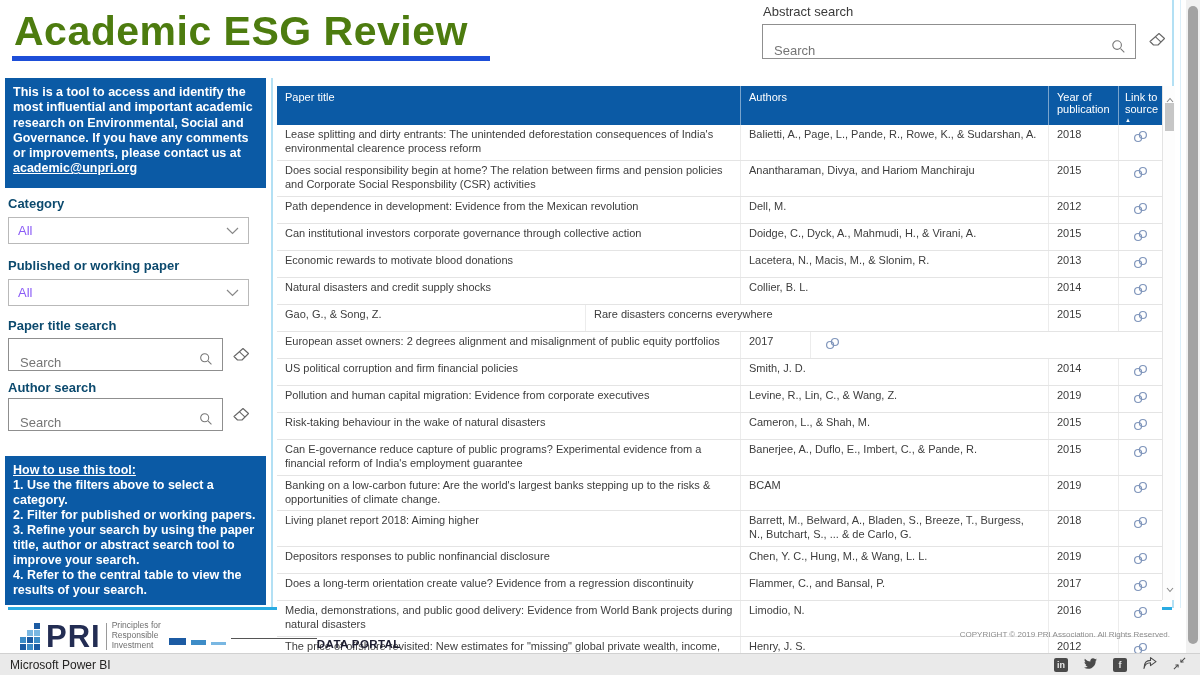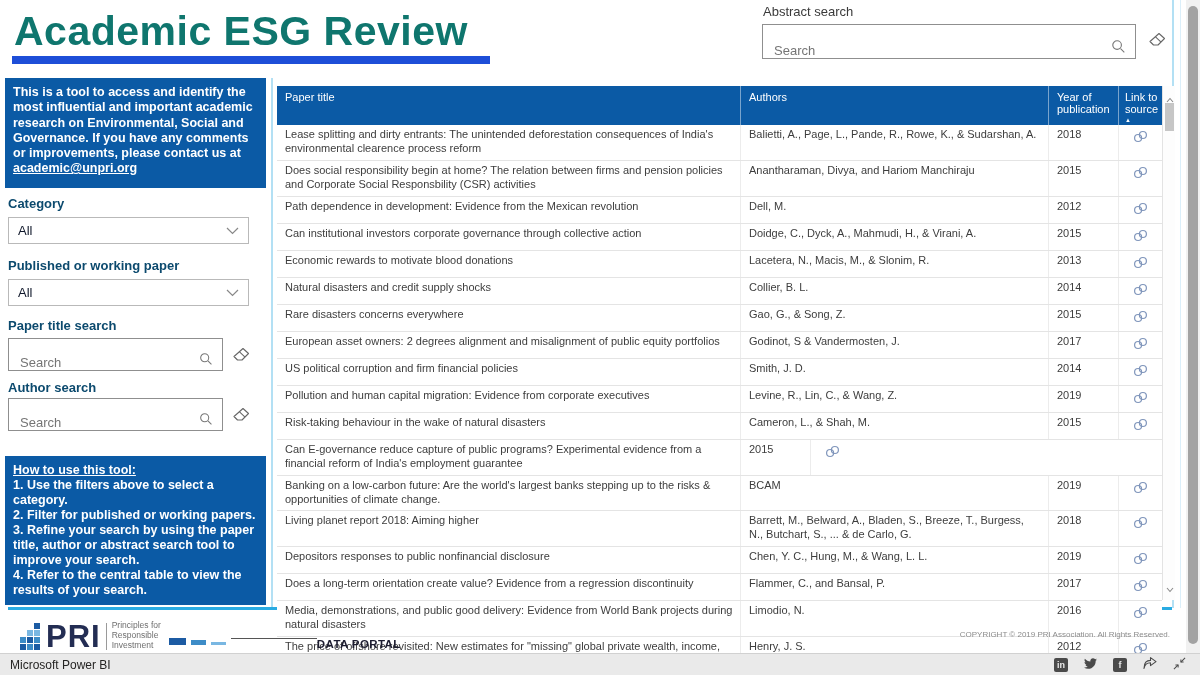--- a/index.html
+++ b/index.html
@@ -1,21 +1,21 @@
 <!DOCTYPE html>
 <html><head>
 <meta charset="utf-8">
 <style>
   html,body{margin:0;padding:0;background:#fff;}
   body{font-family:"Liberation Sans", sans-serif;}
   .screen{position:relative;width:1200px;height:675px;background:#fff;overflow:hidden;}
 
   
-  .page-title{position:absolute;left:12px;top:8px;font-size:41px;font-weight:bold;color:#0f766e;
-    border-bottom:8px solid #1d4ed8;padding:0 22px 1px 2px;letter-spacing:.5px;line-height:1.15;}
+  .page-title{position:absolute;left:12px;top:8px;font-size:41px;font-weight:bold;color:#4d7c0f;
+    border-bottom:5px solid #1d4ed8;padding:0 22px 1px 2px;letter-spacing:.5px;line-height:1.15;}
 
   
   .abs-label{position:absolute;left:763px;top:4px;font-size:13px;color:#3a3a3a;}
   .searchbox{border:1px solid #8f8f8f;background:#fff;display:flex;align-items:flex-end;box-sizing:border-box;}
   .searchbox input{flex:1;min-width:0;border:none;outline:none;background:transparent;font-family:"Liberation Sans",sans-serif;
     font-size:13px;color:#333;padding:0 6px 0 11px;}
   .searchbox input::placeholder{color:#757575;opacity:1;}
   .searchbox .mag{margin-right:9px;flex:0 0 auto;}
   .abs-box{position:absolute;left:762px;top:24px;width:374px;height:35px;}
   .eraser{position:absolute;cursor:pointer;}
@@ -26,21 +26,21 @@
   
   .bluebox{position:absolute;left:5px;width:261px;background:#0b5aa5;color:#fff;
     font-size:12.5px;font-weight:bold;line-height:1.22;padding:7px 8px;box-sizing:border-box;}
   .infobox{top:78px;min-height:110px;}
   .infobox .email{color:#fff;text-decoration:underline;font-weight:bold;cursor:pointer;}
   .howto{top:456px;min-height:147px;line-height:1.2;}
   .howto .hd{text-decoration:underline;}
   .flabel{position:absolute;left:8px;font-size:13px;color:#0c4a6e;font-weight:bold;}
   .dropdown{position:absolute;left:8px;width:241px;height:27px;border:1px solid #b9b9b9;background:#fff;
     display:flex;align-items:center;justify-content:space-between;padding:0 9px;box-sizing:border-box;
-    font-size:13px;color:#0f172a;cursor:pointer;}
+    font-size:13px;color:#8b5cf6;cursor:pointer;}
   .sbox{position:absolute;left:8px;width:215px;height:33px;}
 
   
   .vline-left{position:absolute;left:271px;top:78px;width:2px;height:529px;background:#b3e0f4;}
   .vline-right{position:absolute;left:1172px;top:0;width:2px;height:608px;background:#b3e0f4;}
   .vline-right2{position:absolute;left:1180px;top:0;width:1px;height:608px;background:#dbeffa;}
   .cyanline{position:absolute;left:8px;top:607px;width:1164px;height:3px;background:#29abe2;}
 
   
   .tablewrap{position:absolute;left:277px;top:86px;width:885px;}
@@ -304,38 +304,37 @@
                 <g fill="none" stroke="#7f95bb" stroke-width="1.2">
                   <circle cx="5.1" cy="8" r="3.5"></circle>
                   <circle cx="9.9" cy="5" r="3.5"></circle>
                 </g>
               </svg>
             </span>
           </div>
         </div>
 
         <div class="trow">
+          <div class="cell c-authors">Gao, G., &amp; Song, Z.</div>
           <div class="cell c-title">Rare disasters concerns everywhere</div>
-          <div class="cell c-authors">Gao, G., &amp; Song, Z.</div>
           <div class="cell c-year">2015</div>
           <div class="cell c-link">
             <span>
               <svg width="15" height="13" viewBox="0 0 15 13">
                 <g fill="none" stroke="#7f95bb" stroke-width="1.2">
                   <circle cx="5.1" cy="8" r="3.5"></circle>
                   <circle cx="9.9" cy="5" r="3.5"></circle>
                 </g>
               </svg>
             </span>
           </div>
         </div>
 
         <div class="trow">
           <div class="cell c-title">European asset owners: 2 degrees alignment and misalignment of public equity portfolios</div>
-          <div class="cell c-authors">Godinot, S &amp; Vandermosten, J.</div>
           <div class="cell c-year">2017</div>
           <div class="cell c-link">
             <span>
               <svg width="15" height="13" viewBox="0 0 15 13">
                 <g fill="none" stroke="#7f95bb" stroke-width="1.2">
                   <circle cx="5.1" cy="8" r="3.5"></circle>
                   <circle cx="9.9" cy="5" r="3.5"></circle>
                 </g>
               </svg>
             </span>
@@ -385,20 +384,21 @@
                   <circle cx="5.1" cy="8" r="3.5"></circle>
                   <circle cx="9.9" cy="5" r="3.5"></circle>
                 </g>
               </svg>
             </span>
           </div>
         </div>
 
         <div class="trow">
           <div class="cell c-title">Can E-governance reduce capture of public programs? Experimental evidence from a financial reform of India's employment guarantee</div>
+          <div class="cell c-authors">Banerjee, A., Duflo, E., Imbert, C., &amp; Pande, R.</div>
           <div class="cell c-year">2015</div>
           <div class="cell c-link">
             <span>
               <svg width="15" height="13" viewBox="0 0 15 13">
                 <g fill="none" stroke="#7f95bb" stroke-width="1.2">
                   <circle cx="5.1" cy="8" r="3.5"></circle>
                   <circle cx="9.9" cy="5" r="3.5"></circle>
                 </g>
               </svg>
             </span>

